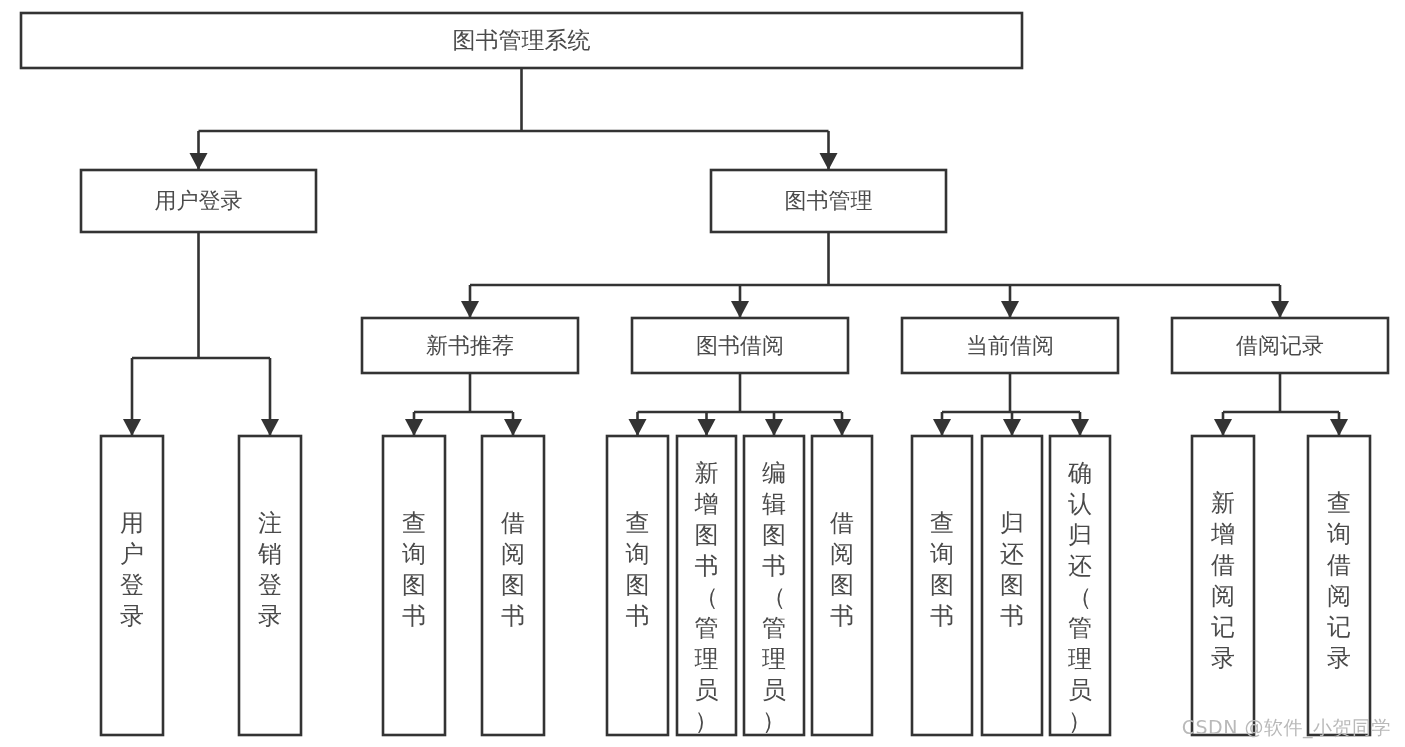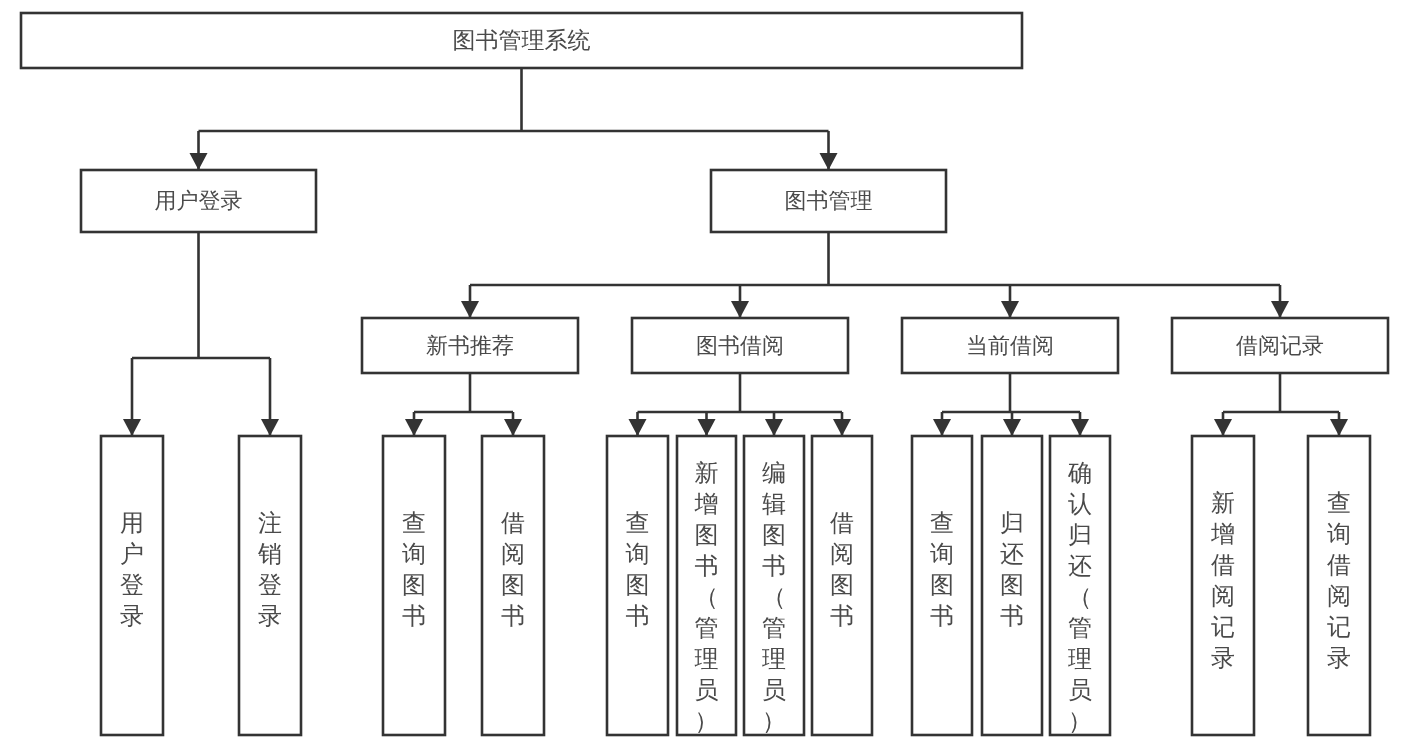--- a/index.html
+++ b/index.html
@@ -276,13 +276,14 @@
           <rect x="1308" y="436" width="62" height="299" class="node-box"></rect>
           <text x="1339" y="503.5" class="leaf-label-char">查</text>
           <text x="1339" y="534.5" class="leaf-label-char">询</text>
           <text x="1339" y="565.5" class="leaf-label-char">借</text>
           <text x="1339" y="596.5" class="leaf-label-char">阅</text>
           <text x="1339" y="627.5" class="leaf-label-char">记</text>
           <text x="1339" y="658.5" class="leaf-label-char">录</text>
         </g>
       </g>
   </svg>
+  <div class="watermark">CSDN @软件_小贺同学</div>
 </div>
 
 </body></html>

